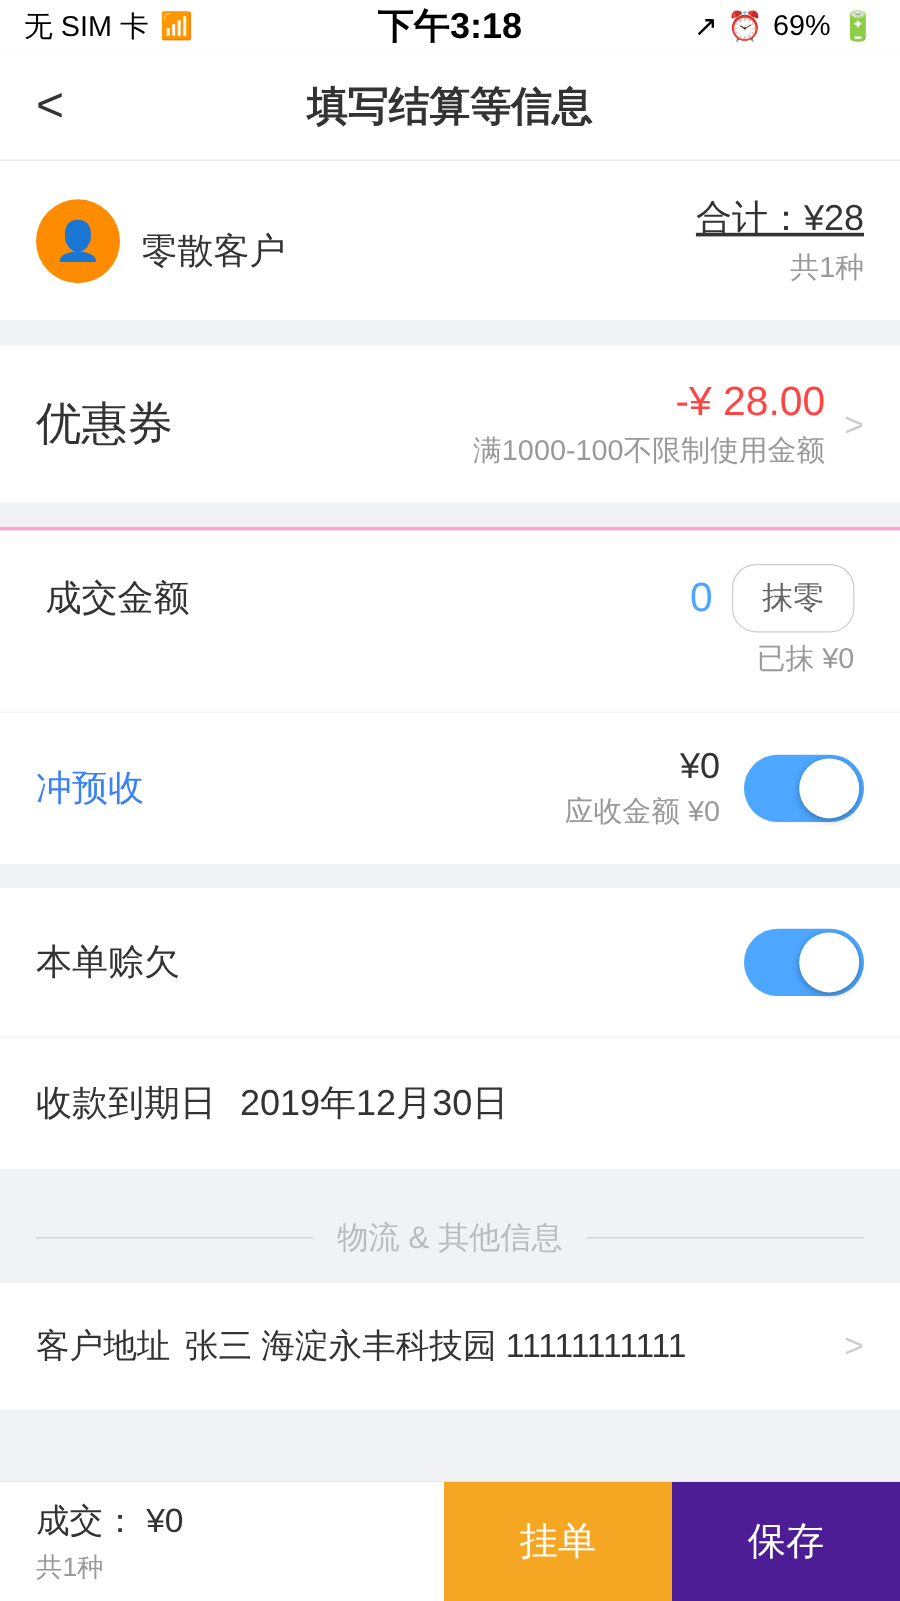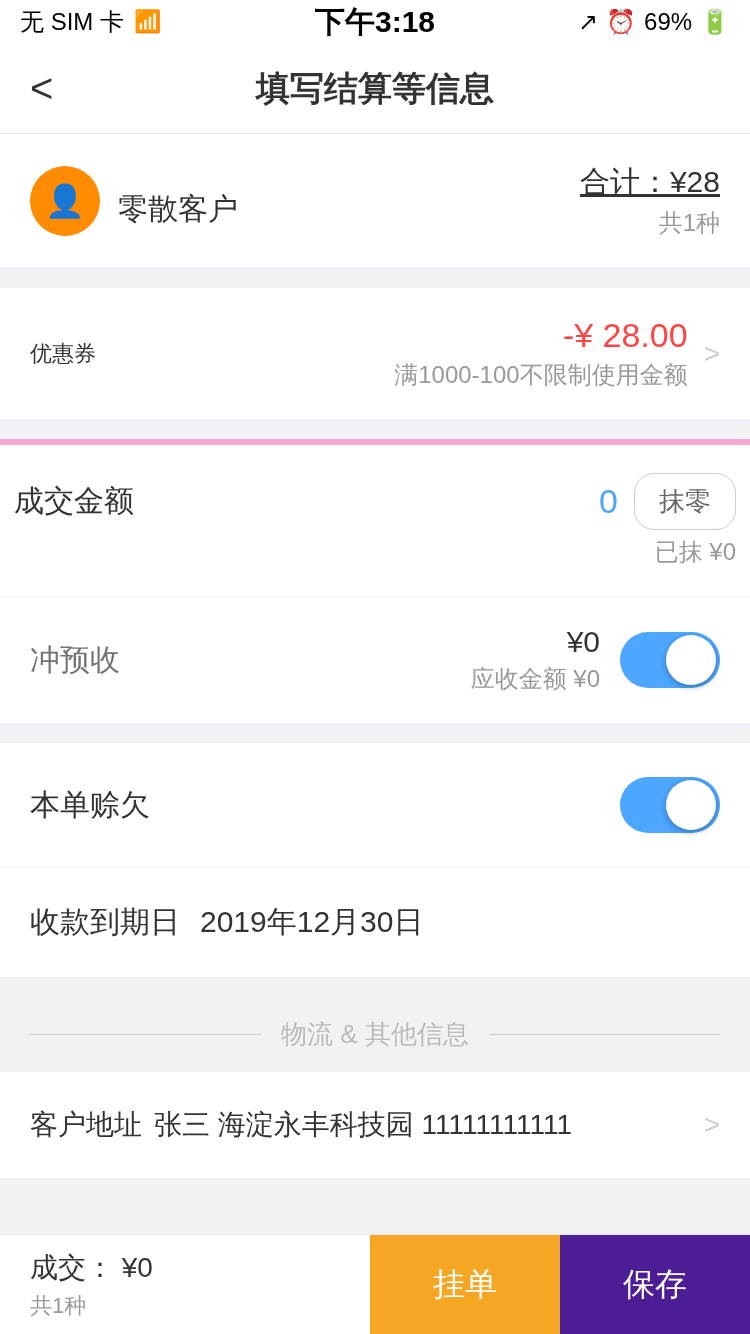--- a/index.html
+++ b/index.html
@@ -132,21 +132,21 @@
     .row-item {
       background: #fff;
       padding: 28px 30px;
       display: flex;
       align-items: center;
       justify-content: space-between;
       border-top: 1px solid #f0f2f5;
       min-height: 100px;
     }
     .row-label {
-      font-size: 22px;
+      font-size: 38px;
       color: #333;
     }
     .row-right {
       display: flex;
       align-items: center;
       gap: 16px;
     }
     .row-value {
       text-align: right;
     }
@@ -161,22 +161,22 @@
       margin-top: 4px;
     }
     .chevron-icon {
       color: #ccc;
       font-size: 28px;
     }
 
     
     .transaction-row {
       background: #fff;
-      padding: 28px 14px;
-      border-top: 6px solid #f9a8d4;
+      padding: 28px 38px;
+      border-top: 3px solid #f9a8d4;
     }
     .transaction-top {
       display: flex;
       align-items: center;
       justify-content: space-between;
     }
     .transaction-label {
       font-size: 30px;
       color: #333;
     }
@@ -212,21 +212,21 @@
       padding: 28px 30px;
       border-top: 1px solid #f0f2f5;
     }
     .prepay-top {
       display: flex;
       align-items: center;
       justify-content: space-between;
     }
     .prepay-label {
       font-size: 30px;
-      color: #737373;
+      color: #3b82f6;
     }
     .prepay-right {
       display: flex;
       align-items: center;
       gap: 20px;
     }
     .prepay-values {
       text-align: right;
     }
     .prepay-amount {

